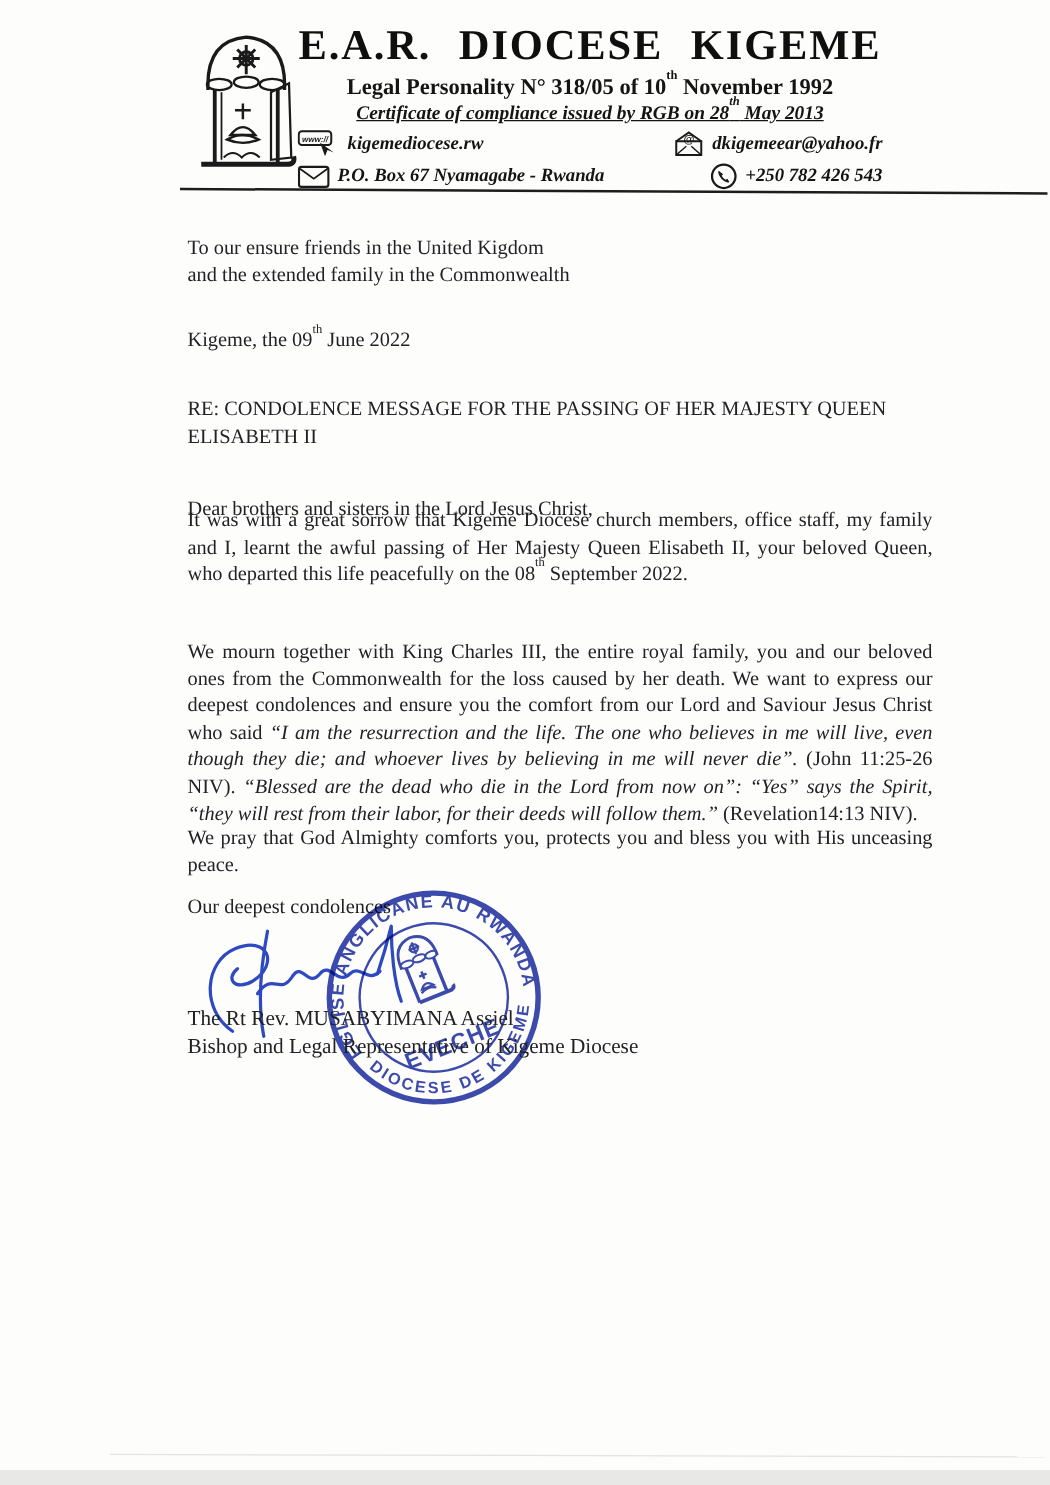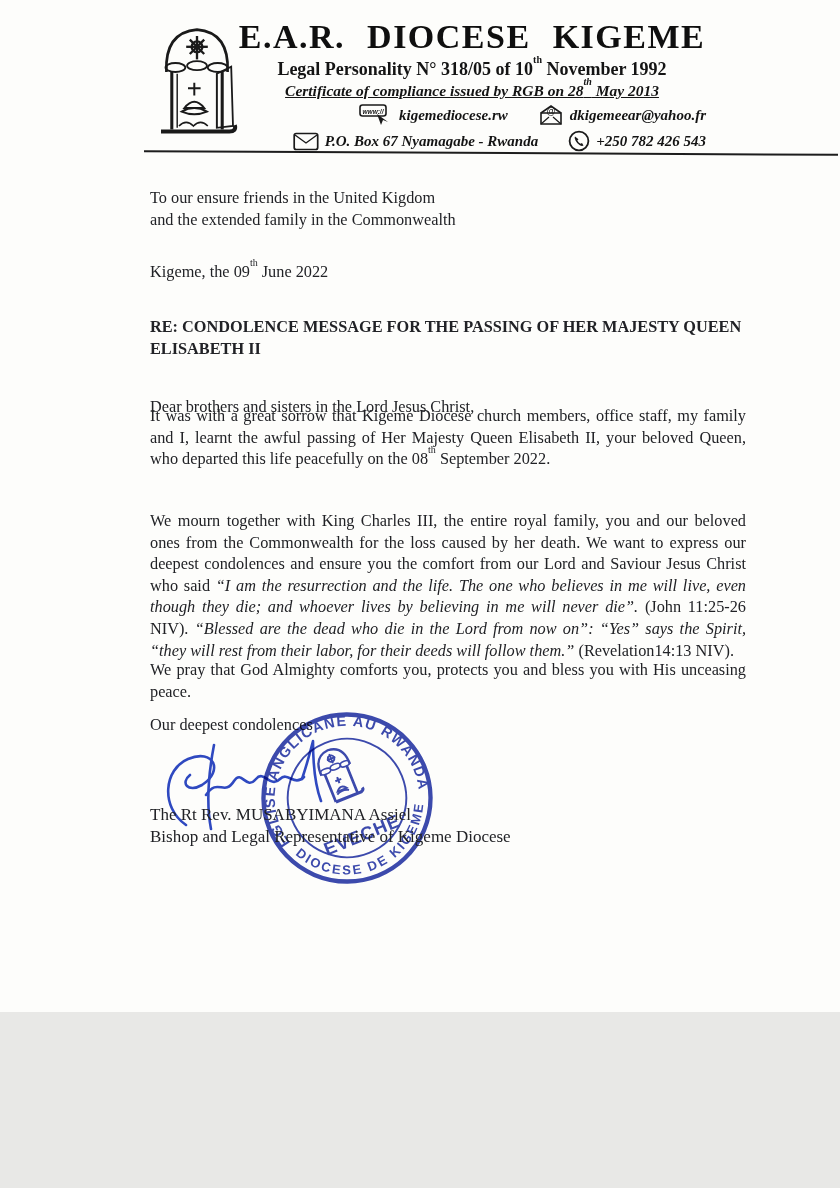--- a/index.html
+++ b/index.html
@@ -1,58 +1,58 @@
 <!DOCTYPE html>
 <html><head>
 <meta charset="utf-8">
 <style>
   html,body { margin:0; padding:0; background:#e8e8e6; }
   .page {
     position:relative;
-    width:840px; height:1012px;
+    width:840px; height:1176px;
     margin:0 auto;
     background:#fdfdfb;
     font-family:"Liberation Serif", serif;
     color:#212226;
     overflow:hidden;
   }
 
   
   .logo { position:absolute; left:152px; top:16px; width:90px; height:130px; }
   .header-text {
     position:absolute; left:238px; top:18px; width:468px;
     text-align:center; color:#141414;
   }
   .org-name {
     font-size:34px; font-weight:bold; letter-spacing:1.5px; word-spacing:12px;
     white-space:nowrap; color:#0f0f0f;
   }
   .legal-line { font-size:18px; font-weight:bold; margin-top:3px; white-space:nowrap; }
   .cert-line  { font-size:15.5px; font-weight:bold; font-style:italic; margin-top:2px; white-space:nowrap;text-decoration:underline; }
   .contact-row {
-    display:flex; justify-content:flex-end; align-items:center; gap:4px;
+    display:flex; justify-content:space-between; align-items:center; gap:16px;
     font-size:15px; font-weight:bold; font-style:italic; margin-top:4px; white-space:nowrap;
   }
   .contact-item { display:flex; align-items:center; gap:6px; }
   .contact-item + .contact-item { margin-left:26px; }
   .hicon { flex:0 0 auto; }
   .header-rule {
     position:absolute; left:144px; top:152px; width:694px;
     border-top:2.6px solid #1d1d1d; transform:rotate(0.3deg);
   }
 
   
   .block { position:absolute; left:150px; width:596px; font-size:16.3px; line-height:21.6px; }
   .justify { text-align:justify; }
   .italic { font-style:italic; }
   sup.ord { font-size:10px; position:relative; top:-5px; line-height:0; }
 
   .recipient  { top:187px; }
   .dateline   { top:261px; }
-  .subject    { top:316px; font-weight:bold; }
+  .subject    { top:316px; font-weight:normal; }
   .salutation { top:396px; }
   .para1 { top:405px; }
   .para2 { top:510px; }
   .para3 { top:659px; }
   .closing { top:714px; }
   .signer { top:804px; line-height:22px; font-size:17px; }
 
   
   .signature { position:absolute; left:156px; top:733px; width:205px; height:108px; }
   .stamp {

